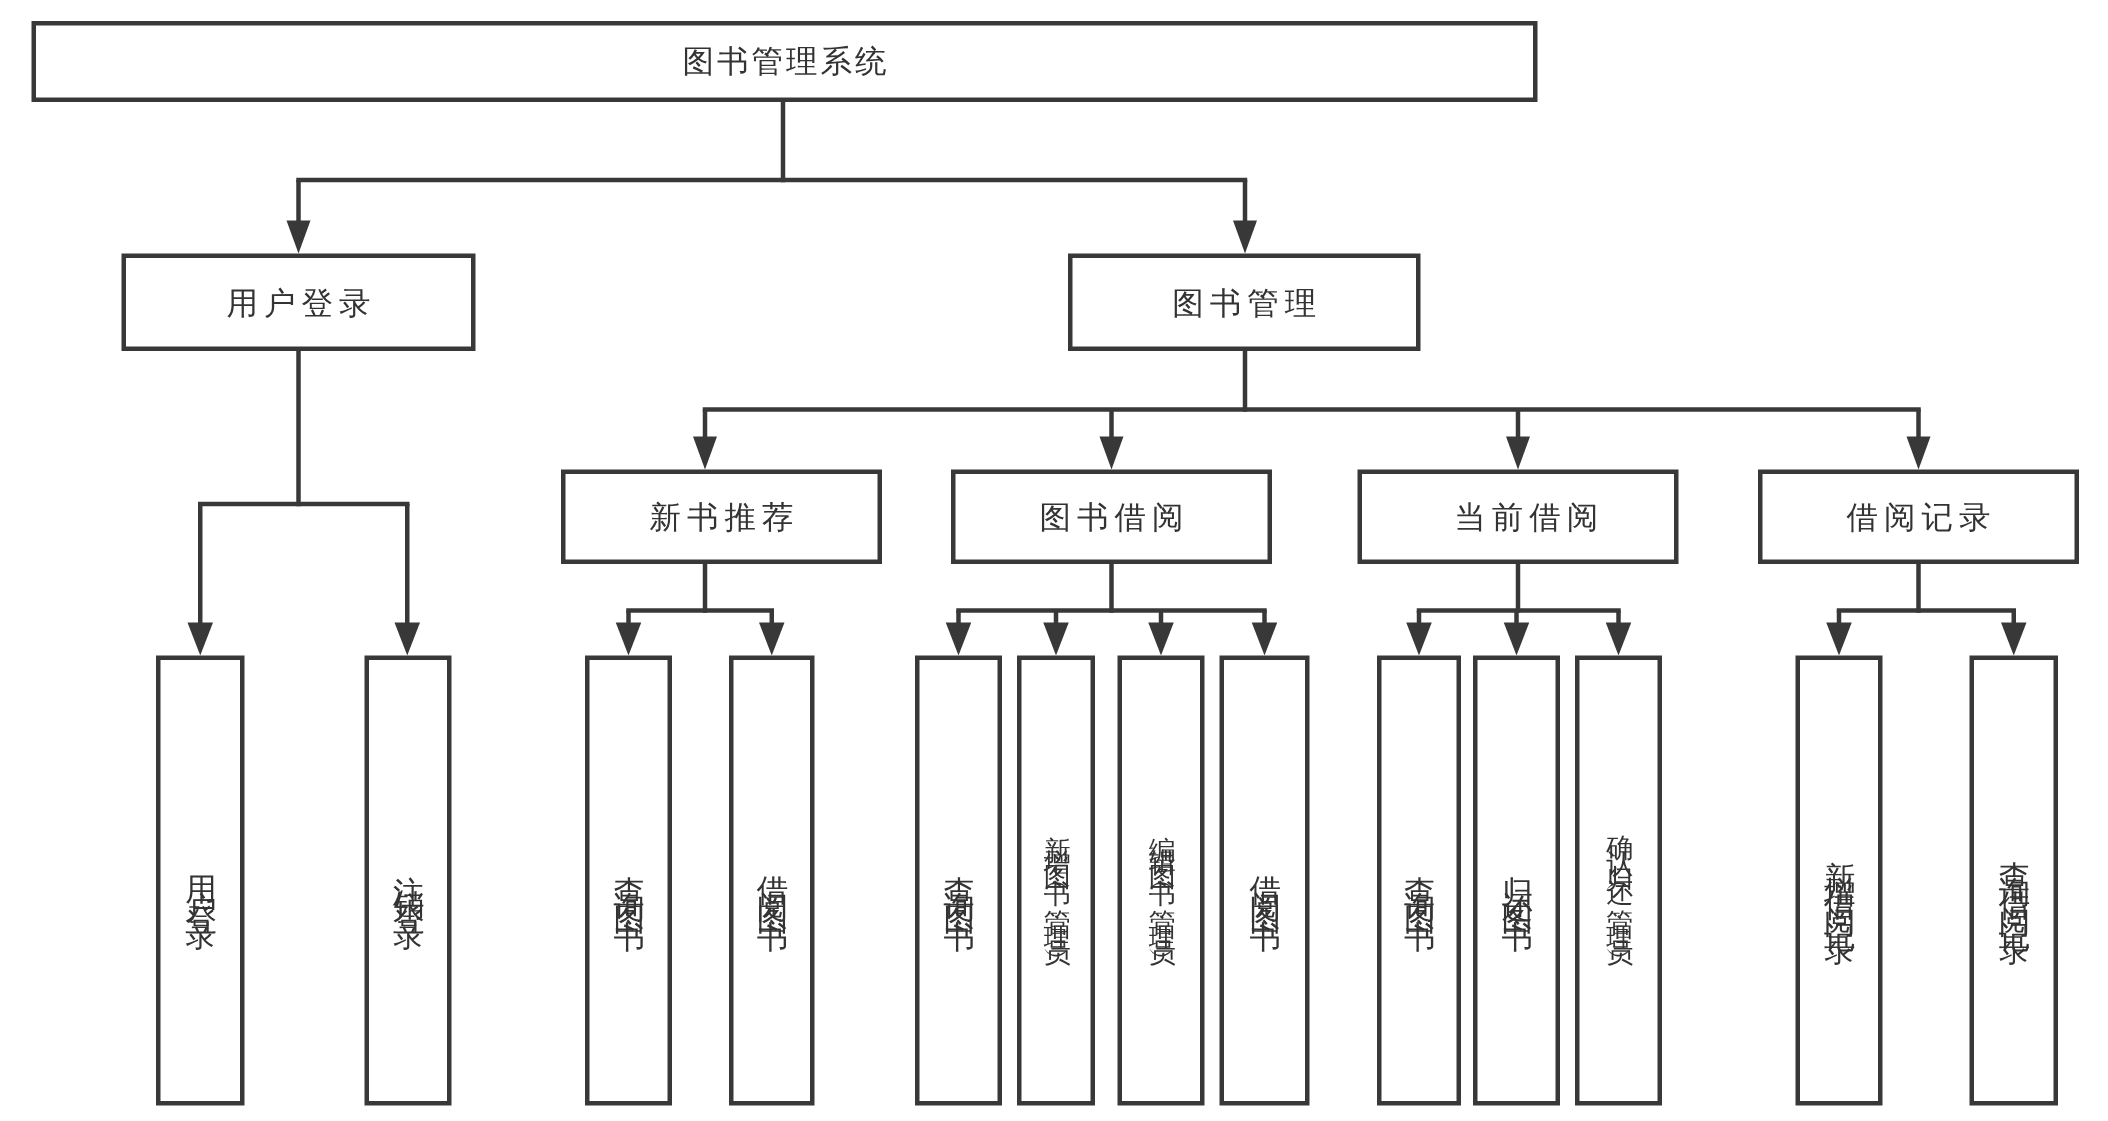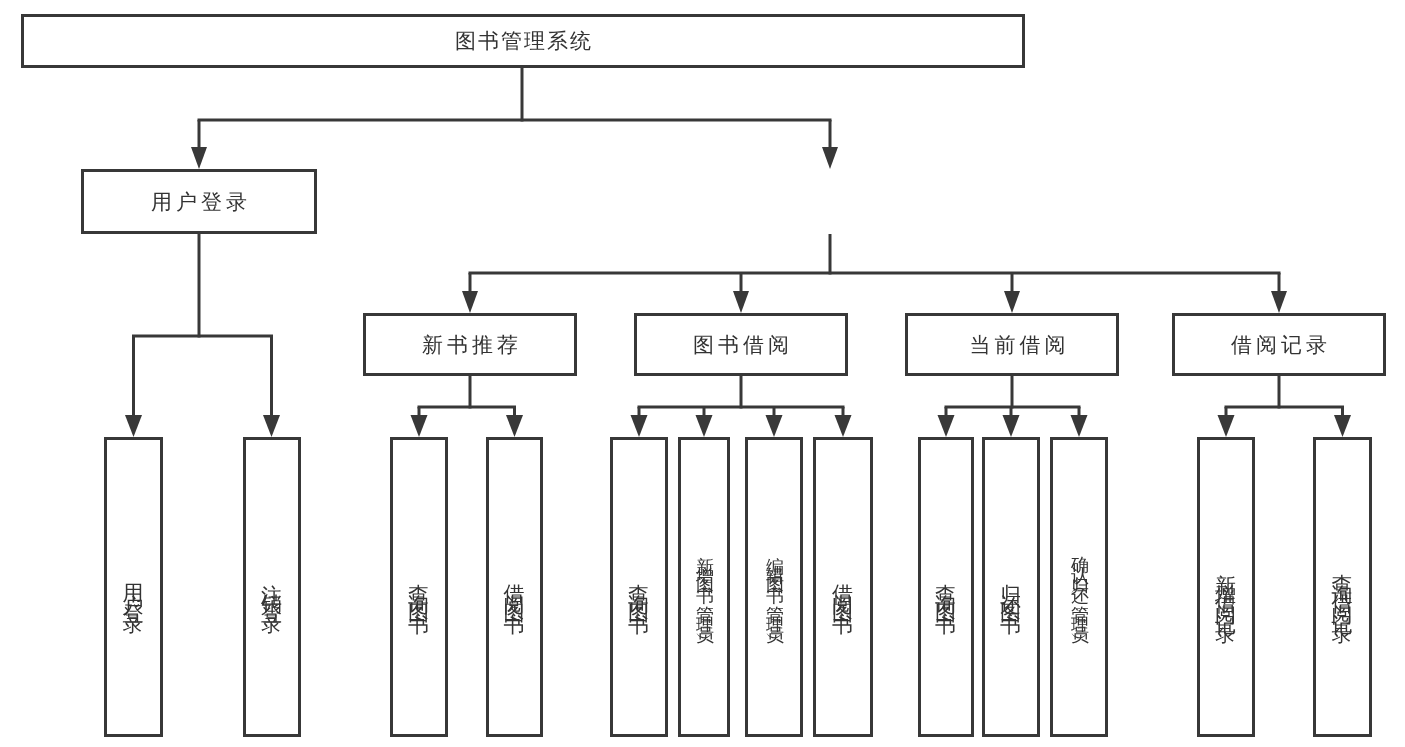--- a/index.html
+++ b/index.html
@@ -114,22 +114,25 @@
     </g>
   </svg>
 
   <div class="box rootbox" style="left:21px;top:14px;width:1004px;height:54px;">
     <span>图书管理系统</span>
   </div>
 
   <div class="box hbox" style="left:81px;top:169px;width:236px;height:65px;">
     <span>用户登录</span>
   </div>
+  <div class="box hbox" style="left:712px;top:169px;width:235px;height:65px;">
+    <span>图书管理</span>
+  </div>
 
-  <div class="box hbox" style="left:363px;top:313px;width:214px;height:63px;">
+  <div class="box hbox" style="left:374px;top:313px;width:214px;height:63px;">
     <span>新书推荐</span>
   </div>
   <div class="box hbox" style="left:634px;top:313px;width:214px;height:63px;justify-content:center;">
     <span>图书借阅</span>
   </div>
   <div class="box hbox" style="left:905px;top:313px;width:214px;height:63px;padding-left:11px;">
     <span>当前借阅</span>
   </div>
   <div class="box hbox" style="left:1172px;top:313px;width:214px;height:63px;">
     <span>借阅记录</span>

